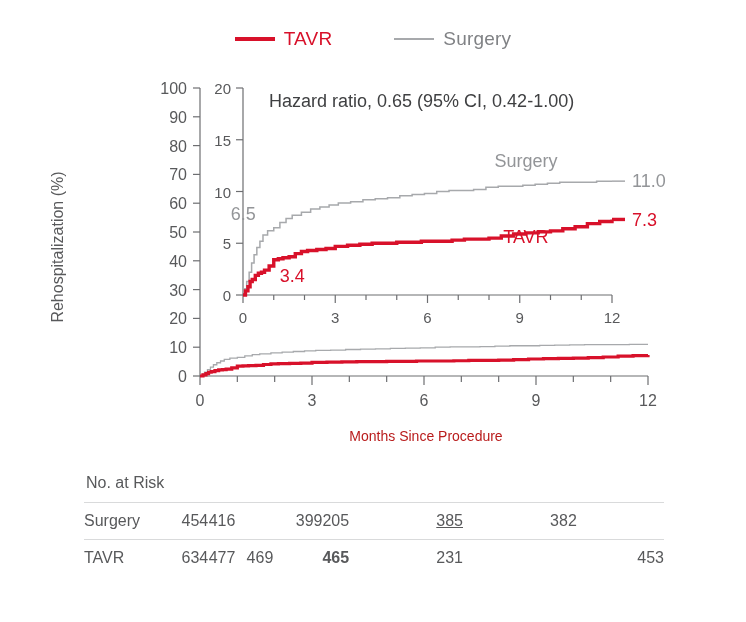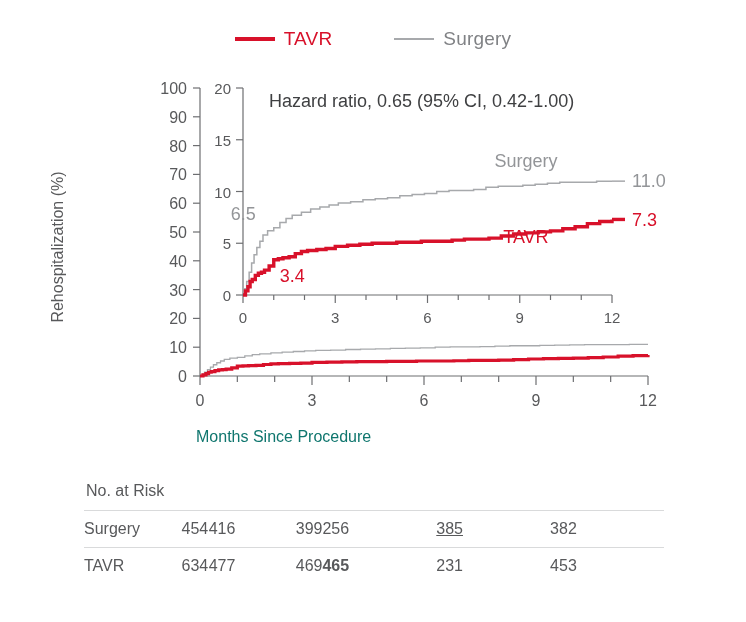--- a/index.html
+++ b/index.html
@@ -60,23 +60,23 @@
     text-align: center;
     transform: rotate(-90deg);
     font-size: 16px;
     color: #58595b;
   }
   .xlabel {
     position: absolute;
     left: 196px;
     top: 428px;
     width: 460px;
-    text-align: left;
-    font-size: 16px;
-    color: #0f766e;
+    text-align: center;
+    font-size: 14px;
+    color: #b91c1c;
   }
   svg { display: block; }
   #plot {
     position: absolute;
     left: 0;
     top: 0;
   }
   .tick-text {
     font-family: "Liberation Sans", sans-serif;
     font-size: 16px;
@@ -99,21 +99,21 @@
 
   .risk {
     position: absolute;
     left: 84px;
     top: 470px;
     width: 580px;
   }
   .risk-title {
     font-size: 16px;
     color: #58595b;
-    margin: 12px 0 10px 2px;
+    margin: 4px 0 10px 2px;
   }
   .risk-table {
     width: 100%;
     border-collapse: collapse;
   }
   .risk-table td {
     font-size: 16px;
     color: #58595b;
     padding: 9px 0;
     border-top: 1px solid #d9dadb;
@@ -244,30 +244,30 @@
 
   <div class="risk">
     <div class="risk-title">No. at Risk</div>
     <table class="risk-table">
       <tbody id="risk-body">
           <tr>
             <td class="risk-name">Surgery</td>
             <td class="risk-val" style="width: 8px; min-width: 8px;">454</td>
             <td class="risk-val" style="width: 37.3333px; min-width: 37.3333px;">416</td>
             <td class="risk-val" style="width: 74.6667px; min-width: 74.6667px; text-align: right;">399</td>
-            <td class="risk-val" style="width: 112px; min-width: 112px;">256</td>
+            <td class="risk-val" style="width: 112px; min-width: 112px;">205</td>
             <td class="risk-val" style="width: 112px; min-width: 112px; text-decoration: underline;">385</td>
             <td class="risk-val" style="width: 112px; min-width: 112px;">382</td>
           </tr>
           <tr class="last">
             <td class="risk-name">TAVR</td>
             <td class="risk-val" style="width: 8px; min-width: 8px;">634</td>
             <td class="risk-val" style="width: 37.3333px; min-width: 37.3333px;">477</td>
-            <td class="risk-val" style="width: 74.6667px; min-width: 74.6667px; text-align: right;">469</td>
+            <td class="risk-val" style="width: 74.6667px; min-width: 74.6667px;">469</td>
             <td class="risk-val" style="width: 112px; min-width: 112px; font-weight: bold;">465</td>
             <td class="risk-val" style="width: 112px; min-width: 112px;">231</td>
-            <td class="risk-val" style="width: 112px; min-width: 112px;">453</td>
+            <td class="risk-val" style="width: 112px; min-width: 112px; text-align: right;">453</td>
           </tr>
         </tbody>
     </table>
   </div>
 
 </div>
 
 </body></html>

